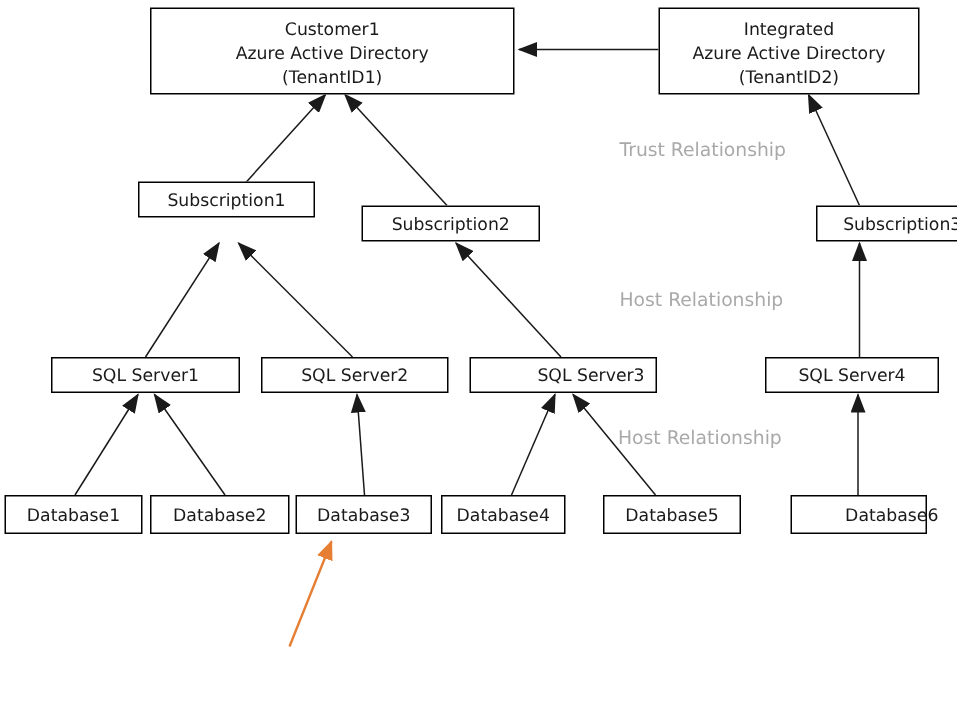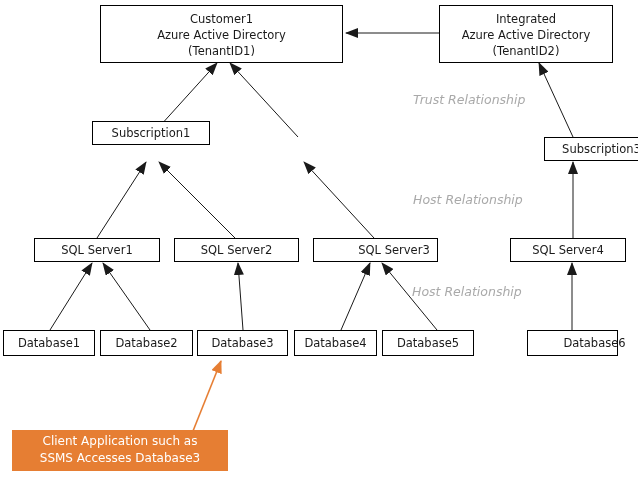--- a/index.html
+++ b/index.html
@@ -35,21 +35,20 @@
     color:#1a1a1a;
     font-size:11.5px;
   }
   .node.multi{padding-top:5px;line-height:16px;}
   .node.single{display:flex;align-items:center;justify-content:center;}
   .rel-label{
     position:absolute;
     color:var(--label-gray);
     font-size:12.5px;
     white-space:nowrap;
-    font-style:italic;
   }
   .callout{
     position:absolute;
     background:var(--accent);
     color:#ffffff;
     font-size:12px;
     line-height:17px;
     text-align:center;
     padding-top:3px;
   }
@@ -97,20 +96,23 @@
     <div>(TenantID2)</div>
   </div>
 
   <div class="rel-label" style="left:413px;top:92px;">Trust Relationship</div>
   <div class="rel-label" style="left:413px;top:192px;">Host Relationship</div>
   <div class="rel-label" style="left:412px;top:284px;">Host Relationship</div>
 
   <div class="node single" style="left:92px;top:121px;width:118px;height:24px;">
     <span>Subscription1</span>
   </div>
+  <div class="node single" style="left:241px;top:137px;width:119px;height:24px;">
+    <span>Subscription2</span>
+  </div>
   <div class="node single" style="left:544px;top:137px;width:115px;height:24px;">
     <span>Subscription3</span>
   </div>
 
   <div class="node single" style="left:34px;top:238px;width:126px;height:24px;">
     <span>SQL Server1</span>
   </div>
   <div class="node single" style="left:174px;top:238px;width:125px;height:24px;">
     <span>SQL Server2</span>
   </div>
@@ -126,25 +128,21 @@
   </div>
   <div class="node single" style="left:100px;top:330px;width:93px;height:26px;">
     <span>Database2</span>
   </div>
   <div class="node single" style="left:197px;top:330px;width:91px;height:26px;">
     <span>Database3</span>
   </div>
   <div class="node single" style="left:294px;top:330px;width:83px;height:26px;">
     <span>Database4</span>
   </div>
-  <div class="node single" style="left:382px;top:330px;width:92px;height:26px;">
+  <div class="node single" style="left:402px;top:330px;width:92px;height:26px;">
     <span>Database5</span>
   </div>
   <div class="node single" style="left:527px;top:330px;width:91px;height:26px;padding-left:44px;">
     <span>Database6</span>
   </div>
 
-  <div class="callout" style="left:12px;top:430px;width:216px;height:41px;">
-    <div>Client Application such as</div>
-    <div>SSMS Accesses Database3</div>
-  </div>
 
 </div>
 
 </body></html>

